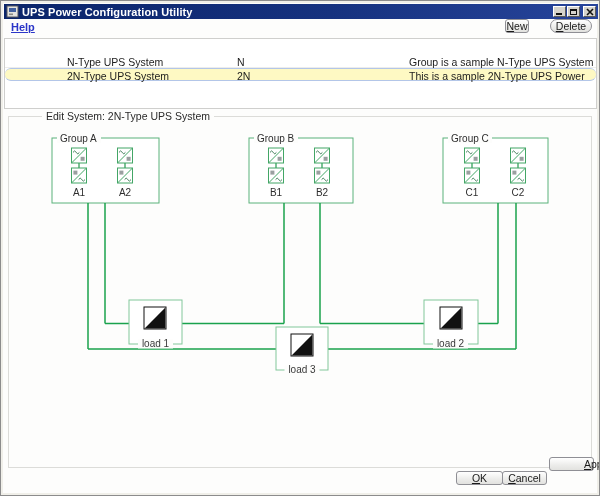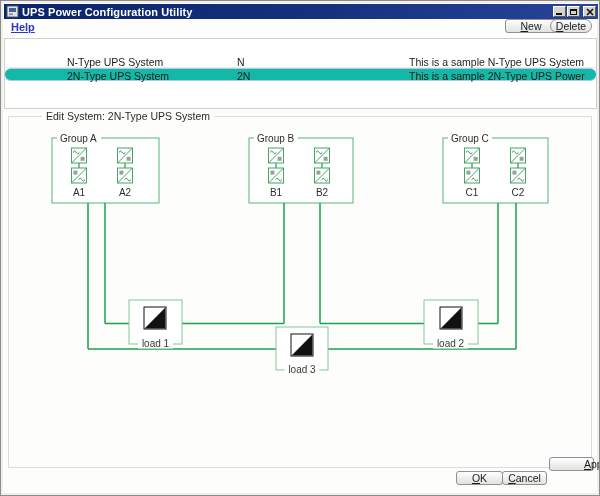--- a/index.html
+++ b/index.html
@@ -19,37 +19,37 @@
   .tb-btn.close{margin-left:3px;}
   .glyph-min{width:6px;height:2px;background:#111;margin-top:5px;margin-right:2px;}
   .glyph-max{width:7px;height:6px;border:1px solid #111;border-top-width:2px;}
   
   .help{position:absolute;left:10px;top:20px;font-size:11px;font-weight:bold;
     color:#2b36c8;text-decoration:underline;cursor:pointer;}
   .btn{position:absolute;height:14px;font-size:10.5px;line-height:12px;text-align:center;
     color:#1a1a1a;background:linear-gradient(#ffffff,#ececea 60%,#e2e2df);
     border:1px solid #8f8f95;border-radius:3px;padding:0;}
   .btn u{text-decoration:underline;}
-  #btn-new{left:504px;top:18px;width:52px;}
+  #btn-new{left:504px;top:18px;width:24px;}
   #btn-delete{left:549px;top:18px;width:42px;border-radius:7px;}
   #btn-ok{left:455px;top:470px;width:47px;}
   #btn-cancel{left:501px;top:470px;width:45px;}
   #btn-apply{left:548px;top:456px;width:45px;padding-left:34px;}
   
   .listview{position:absolute;left:3px;top:37px;width:593px;height:71px;
     background:#fff;border:1px solid #cfcfcd;}
   .lv-head{position:absolute;left:0;top:0;width:100%;height:15px;
     background:#fbfbf9;border-bottom:1px solid #dadad8;font-size:10.5px;color:#333;}
   .lv-head span{position:absolute;top:2px;}
   .col-sep{position:absolute;top:1px;width:1px;height:13px;background:#dadad8;}
   .lv-row{position:absolute;left:0;width:100%;height:13px;font-size:10.5px;color:#1c1c1c;}
   .lv-row span{position:absolute;top:1px;white-space:nowrap;}
   .c0{left:4px;} .c1{left:62px;} .c2{left:232px;} .c3{left:404px;}
   #row-0{top:16px;border-bottom:1px solid #ededeb;}
-  #row-1{top:29px;background:#14b8a6;border-top:1px solid #b3c6e8;border-bottom:1px solid #b3c6e8;border-radius:6px;}
+  #row-1{top:29px;background:#fef9c3;border-top:1px solid #b3c6e8;border-bottom:1px solid #b3c6e8;border-radius:6px;}
   
   .fieldset{position:absolute;left:7px;top:115px;width:584px;height:352px;
     border:1px solid #dcdcd9;}
   .fieldset .legend{position:absolute;left:5px;top:-7px;background:#fdfdfc;
     padding:0 4px;font-size:10.5px;color:#2a2a2a;white-space:nowrap;margin-left:28px;}
   .diagram{position:absolute;left:0;top:0;}
   svg text{font-family:"Liberation Sans",sans-serif;}
 </style>
 </head>
 <body>
@@ -80,21 +80,21 @@
 
   <a class="help">Help</a>
   <button class="btn" id="btn-new"><u>N</u>ew</button>
   <button class="btn" id="btn-delete"><u>D</u>elete</button>
 
   <div class="listview">
     <div class="lv-row" id="row-0">
       <span class="c0"></span>
       <span class="c1">N-Type UPS System</span>
       <span class="c2">N</span>
-      <span class="c3">This is a sample N-Type UPS System</span>
+      <span class="c3">Group is a sample N-Type UPS System</span>
     </div>
     <div class="lv-row" id="row-1">
       <span class="c0"></span>
       <span class="c1">2N-Type UPS System</span>
       <span class="c2">2N</span>
       <span class="c3">This is a sample 2N-Type UPS Power</span>
     </div>
   </div>
 
   <div class="fieldset">

